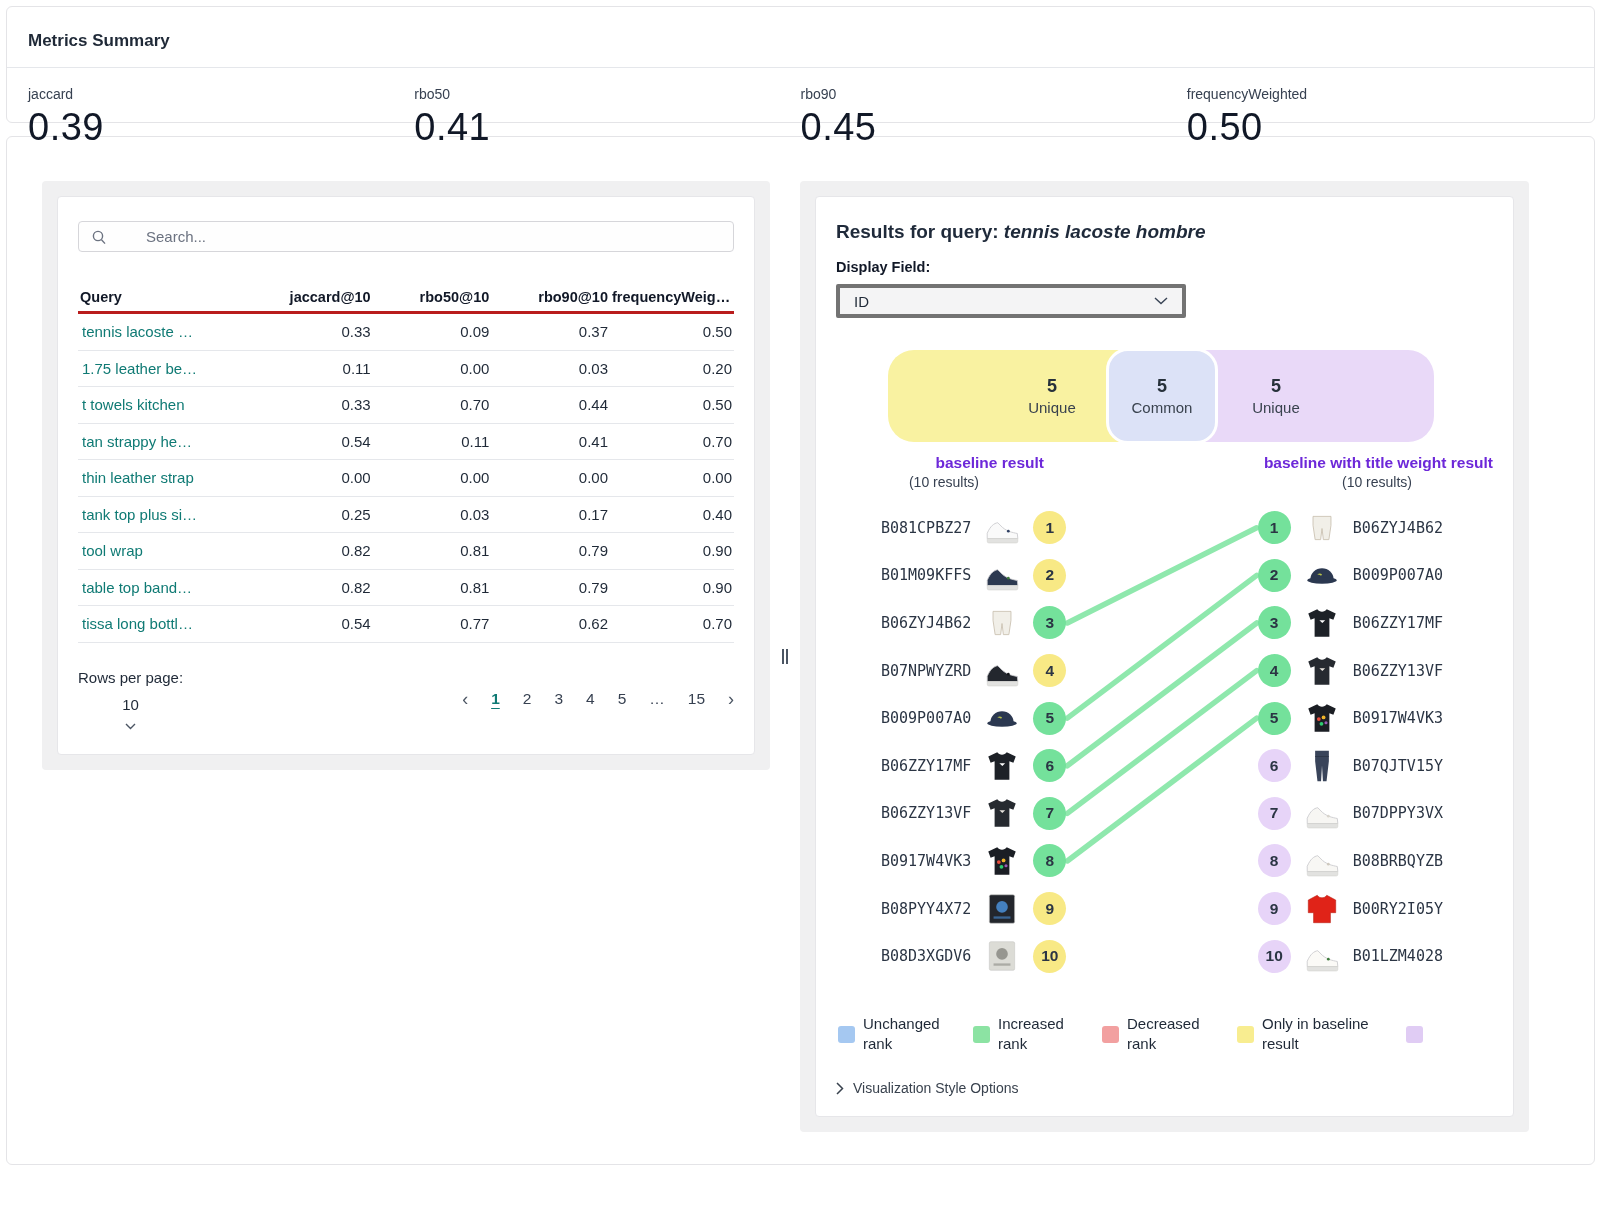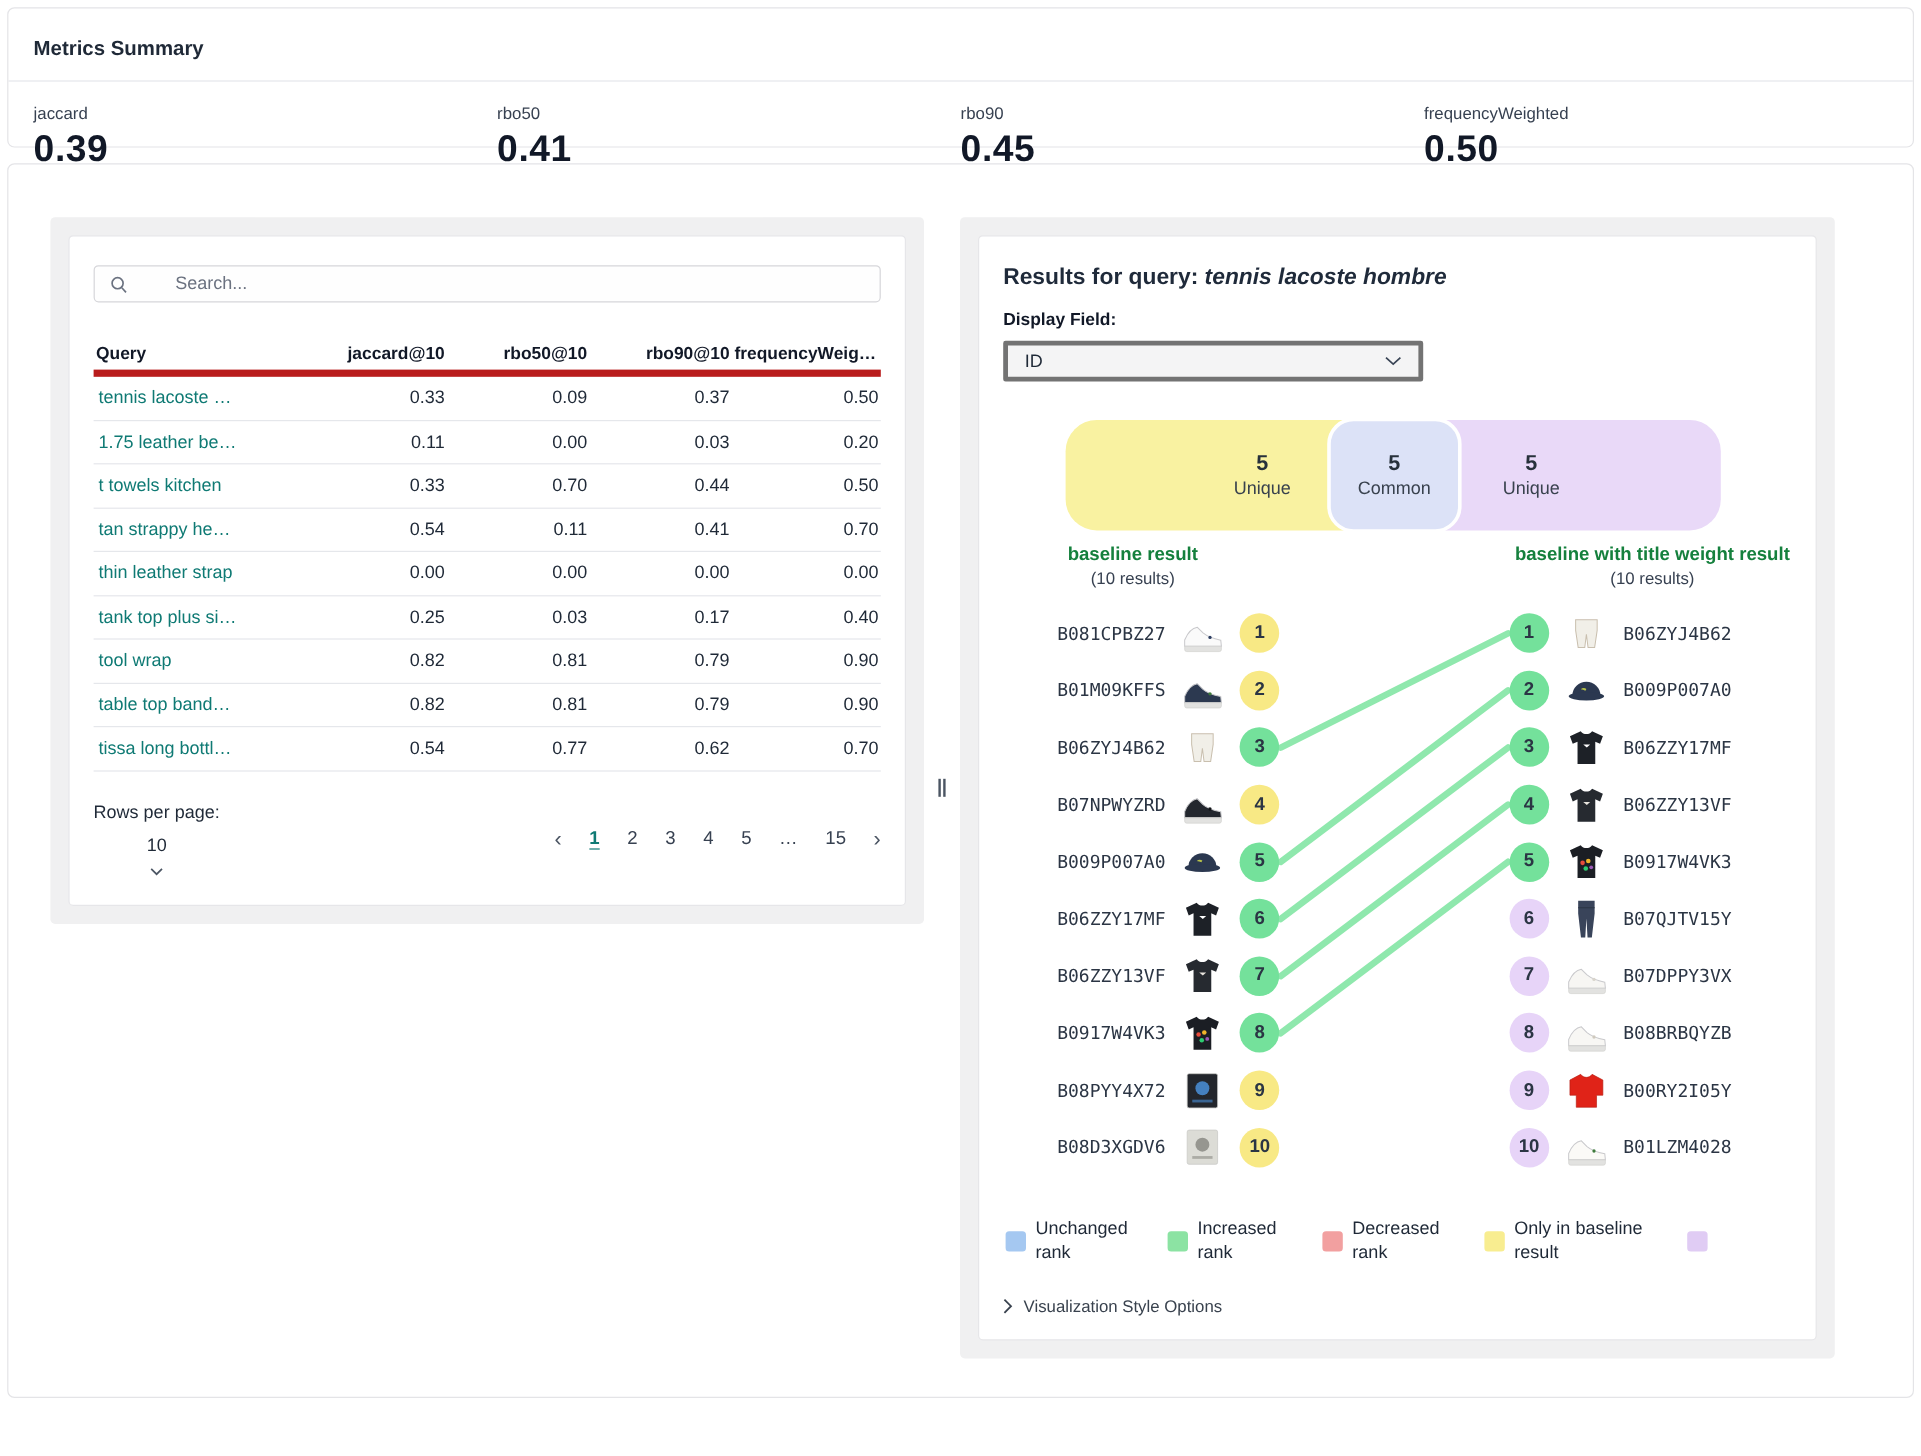--- a/index.html
+++ b/index.html
@@ -7,42 +7,42 @@
   body { font-family: "Liberation Sans", sans-serif; color:#1f2937; }
   .page { width:1601px; height:1213px; padding:6px; overflow:hidden; background:#fff; }
 
   .card { background:#fff; border:1px solid #e4e4e7; border-radius:6px; }
 
   
   .metrics-card { height:117px; margin-bottom:13px; }
   .metrics-title { font-size:17px; font-weight:600; color:#1f2937; padding:24px 21px 16px; border-bottom:1px solid #e5e7eb; }
   .metrics-row { display:grid; grid-template-columns:repeat(4,1fr); padding:18px 21px 0; }
   .metric-label { font-size:14px; color:#374151; margin-bottom:4px; }
-  .metric-value { font-size:31px; font-weight:700; color:#111827; letter-spacing:0.5px; }
+  .metric-value { font-size:38px; font-weight:400; color:#111827; letter-spacing:0.5px; }
 
   
   .main-card { height:1029px; padding:44px 65px 24px 35px; }
   .panels { display:flex; align-items:flex-start; }
   .panel-gray { background:#f0f0f1; border-radius:4px; padding:15px; }
   .panel-left { width:729px; }
   .panel-right { width:730px; }
   .white-card { background:#fff; border:1px solid #e6e6e9; border-radius:4px; }
 
   .resize-handle { width:30px; align-self:stretch; display:flex; align-items:center; justify-content:center; cursor:col-resize; }
   .grip { width:6px; height:15px; border-left:2px solid #4b5563; border-right:2px solid #4b5563; }
 
   
   .table-card { padding:24px 20px 24px; }
   .search-box { display:flex; align-items:center; gap:10px; height:31px; border:1px solid #d6d6da; border-radius:4px; padding:0 12px; background:#fefefe; }
   .search-box input { border:none; outline:none; flex:1; font-size:15px; font-family:"Liberation Sans",sans-serif; color:#111827; background:transparent;margin-left:29px; }
   .search-box input::placeholder { color:#6b7280; }
 
   .qtable { margin-top:30px; }
   .qt-header, .qt-row { display:grid; grid-template-columns:176px 1fr 1fr 1fr 124px; align-items:center; }
-  .qt-header { height:32px; border-bottom:6px solid #b91c1c; }
+  .qt-header { height:32px; border-bottom:3px solid #b91c1c; }
   .qt-header .qt-cell { font-size:14.5px; font-weight:700; color:#111827; }
   .qt-cell { padding:0 2px; }
   .qt-cell.num { text-align:right; }
   .qt-cell.trunc { overflow:hidden; white-space:nowrap; text-overflow:ellipsis; text-align:right; }
   .qt-row { height:36.5px; border-bottom:1px solid #e5e7eb; font-size:15px; color:#1f2937; }
   .query-link { color:#0f7a74; text-decoration:none; cursor:pointer; overflow:hidden; white-space:nowrap; text-overflow:ellipsis; display:block; padding-left:2px; }
 
   .table-footer { display:flex; justify-content:space-between; align-items:center; margin-top:26px; }
   .rows-per-page { display:flex; align-items:center; gap:10px; font-size:15px; color:#1f2937; cursor:pointer;flex-direction:column; }
   .pagination { display:flex; align-items:center; gap:23px; font-size:15.5px; color:#374151; }
@@ -63,21 +63,21 @@
   .venn-right-rect { left:272px; width:326px; z-index:1; }
   .venn-common-rect { position:absolute; left:270px; top:0; width:112px; height:96px; border:3px solid #fff; border-radius:22px; z-index:2; }
   .venn-label { position:absolute; top:50%; transform:translate(-50%,-50%); text-align:center; z-index:3; }
   .venn-count { font-size:18px; font-weight:700; color:#27313b; }
   .venn-word { font-size:15px; color:#39424e; margin-top:2px; }
 
   .col-headers { position:relative; height:46px; margin-top:10px; }
   .col-header { position:absolute; text-align:center; }
   .col-header-left { left:8px; width:200px; }
   .col-header-right { right:0; width:232px; }
-  .col-header-title { font-size:15.5px; font-weight:700; color:#15803d; }
+  .col-header-title { font-size:15.5px; font-weight:700; color:#6d28d9;text-align:right; }
   .col-header-sub { font-size:14px; color:#374151; margin-top:2px; }
 
   .lists { position:relative; display:flex; justify-content:space-between; padding:4px 50px 0 45px; }
   #conn-svg { position:absolute; inset:0; z-index:0; pointer-events:none; }
   .list-col { display:flex; flex-direction:column; z-index:1; }
   .result-row { height:47.6px; display:flex; align-items:center; gap:12px; position:relative; }
   .result-row.right { justify-content:flex-start; }
   .result-row.left { justify-content:flex-end; }
   .product-id { font-family:"DejaVu Sans Mono", monospace; font-size:15px; color:#2b3544; }
   .thumb { width:38px; height:38px; flex:0 0 38px; }

